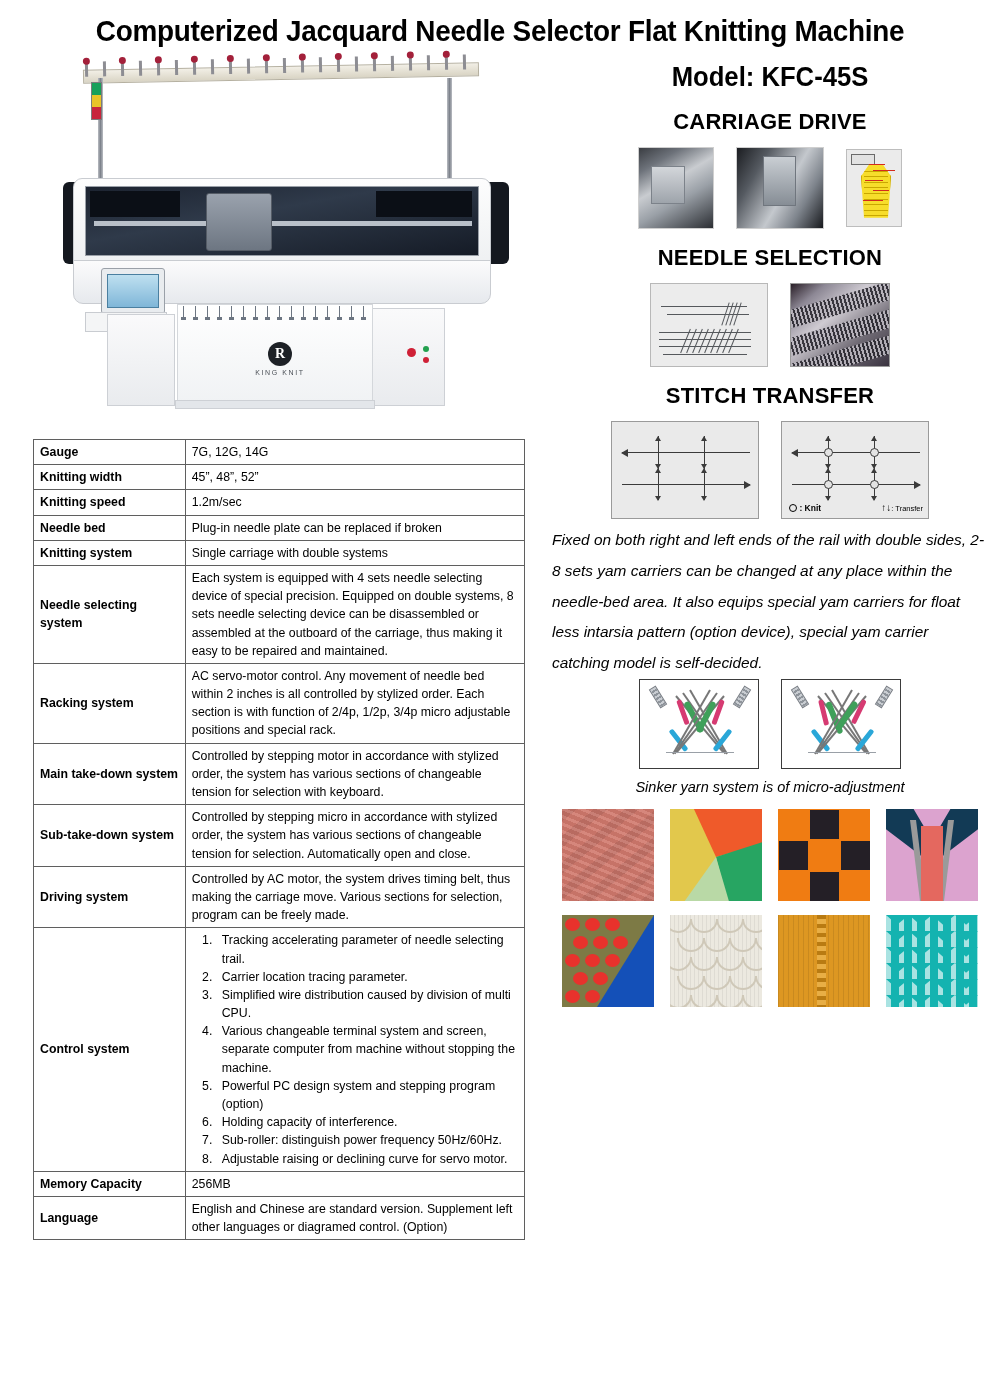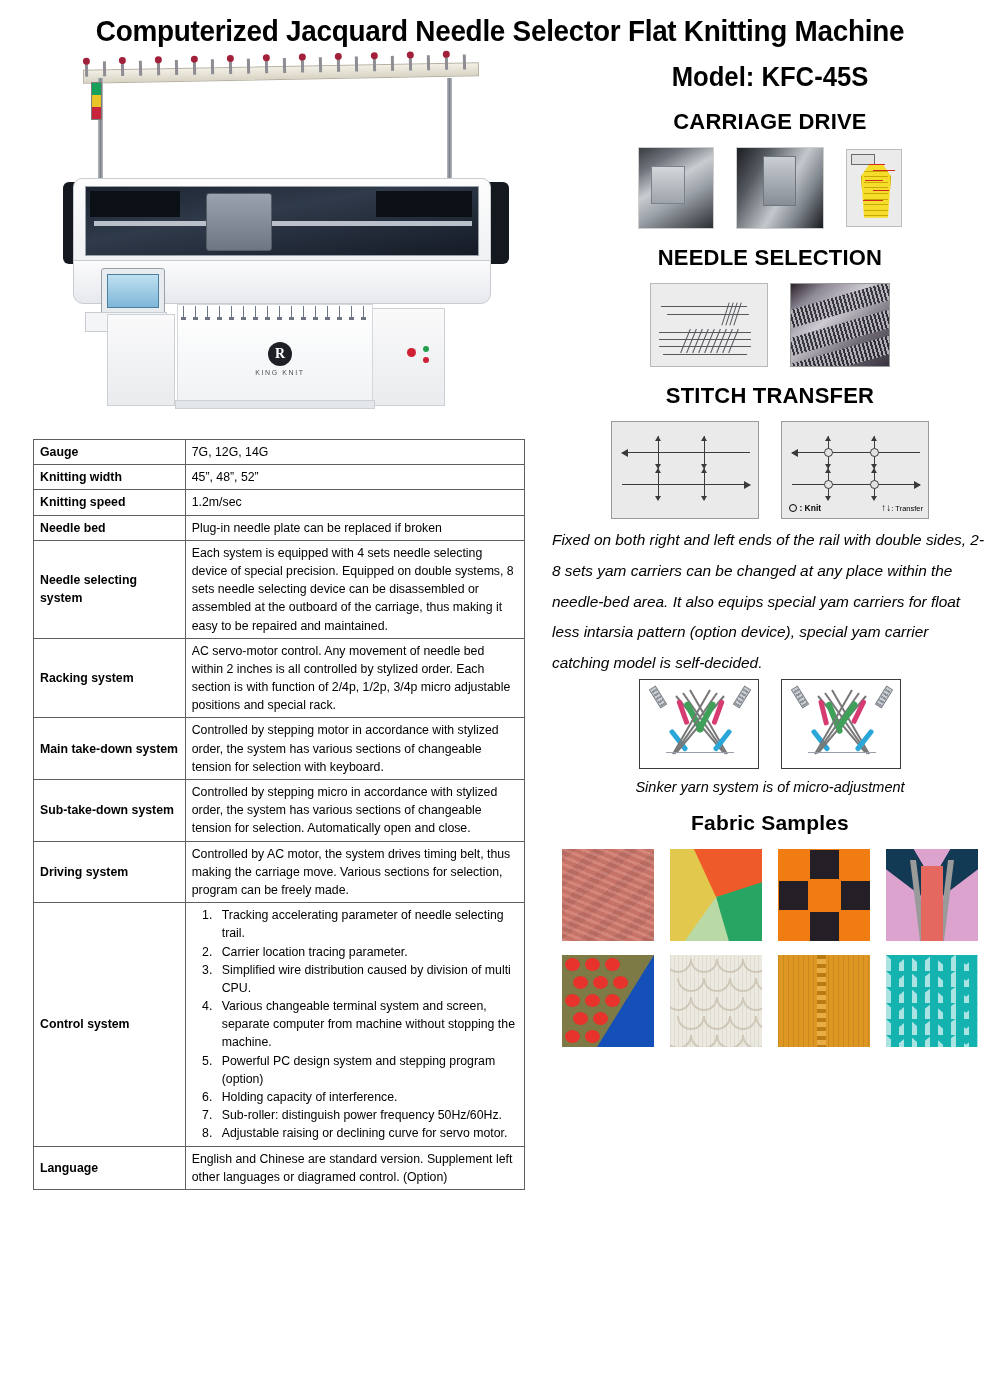--- a/index.html
+++ b/index.html
@@ -380,20 +380,24 @@
           </tr>
           <tr>
             <td class="k">Knitting speed</td>
             <td class="v">1.2m/sec</td>
           </tr>
           <tr>
             <td class="k">Needle bed</td>
             <td class="v">Plug-in needle plate can be replaced if broken</td>
           </tr>
           <tr>
+            <td class="k">Knitting system</td>
+            <td class="v">Single carriage with double systems</td>
+          </tr>
+          <tr>
             <td class="k">Needle selecting system</td>
             <td class="v">Each system is equipped with 4 sets needle selecting device of special precision. Equipped on double systems, 8 sets needle selecting device can be disassembled or assembled at the outboard of the carriage, thus making it easy to be repaired and maintained.</td>
           </tr>
           <tr>
             <td class="k">Racking system</td>
             <td class="v">AC servo-motor control. Any movement of needle bed within 2 inches is all controlled by stylized order. Each section is with function of 2/4p, 1/2p, 3/4p micro adjustable positions and special rack.</td>
           </tr>
           <tr>
             <td class="k">Main take-down system</td>
             <td class="v">Controlled by stepping motor in accordance with stylized order, the system has various sections of changeable tension for selection with keyboard.</td>
@@ -413,20 +417,24 @@
                 <li>Tracking accelerating parameter of needle selecting trail.</li>
                 <li>Carrier location tracing parameter.</li>
                 <li>Simplified wire distribution caused by division of multi CPU.</li>
                 <li>Various changeable terminal system and screen, separate computer from machine without stopping the machine.</li>
                 <li>Powerful PC design system and stepping program (option)</li>
                 <li>Holding capacity of interference.</li>
                 <li>Sub-roller: distinguish power frequency 50Hz/60Hz.</li>
                 <li>Adjustable raising or declining curve for servo motor.</li>
               </ol>
             </td>
+          </tr>
+          <tr>
+            <td class="k">Memory Capacity</td>
+            <td class="v">256MB</td>
           </tr>
           <tr>
             <td class="k">Language</td>
             <td class="v">English and Chinese are standard version. Supplement left other languages or diagramed control. (Option)</td>
           </tr>
         </tbody>
     </table>
   </div>
 
   <div class="col-right">
@@ -574,21 +582,20 @@
           <div style="position: absolute; left: 83px; top: 16px; width: 2px; height: 74px; background: rgb(119, 119, 119); transform-origin: center top; transform: rotate(40deg);"></div>
           <div style="position: absolute; left: 71px; top: 22px; width: 6px; height: 34px; background: rgb(63, 160, 90); border-radius: 3px; transform-origin: center top; transform: rotate(34deg);"></div>
           <div style="position: absolute; left: 79.5px; top: 20px; width: 5px; height: 26px; background: rgb(214, 59, 114); border-radius: 2px; transform-origin: center top; transform: rotate(26deg);"></div>
           <div style="position: absolute; left: 87.5px; top: 50px; width: 5px; height: 26px; background: rgb(42, 167, 216); border-radius: 2px; transform-origin: center top; transform: rotate(38deg);"></div>
           <div style="position: absolute; left: 98px; top: 6px; width: 8px; height: 22px; background: repeating-linear-gradient(rgb(201, 205, 210) 0px, rgb(201, 205, 210) 2px, rgb(142, 148, 155) 2px, rgb(142, 148, 155) 4px); border: 1px solid rgb(122, 127, 134); transform: rotate(32deg);"></div>
           <div style="position: absolute; left: 26px; top: 72px; width: 68px; height: 1px; background: rgb(154, 160, 167);"></div>
         </div>
     </div>
     <div class="cap-italic">Sinker yarn system is of micro-adjustment</div>
 
-    <div class="sec-head small">Fabric Samples</div>
     <div class="fabric-grid" id="fabricGrid">
         <div class="swatch f-salmon"></div>
         <div class="swatch f-geo">
           <div class="t1"></div>
           <div class="t2"></div>
           <div class="t3"></div>
         </div>
         <div class="swatch f-check">
           <div class="c" style="left: 32px; top: 1px; width: 29px; height: 29px;"></div>
           <div class="c" style="left: 1px; top: 32px; width: 29px; height: 29px;"></div>

